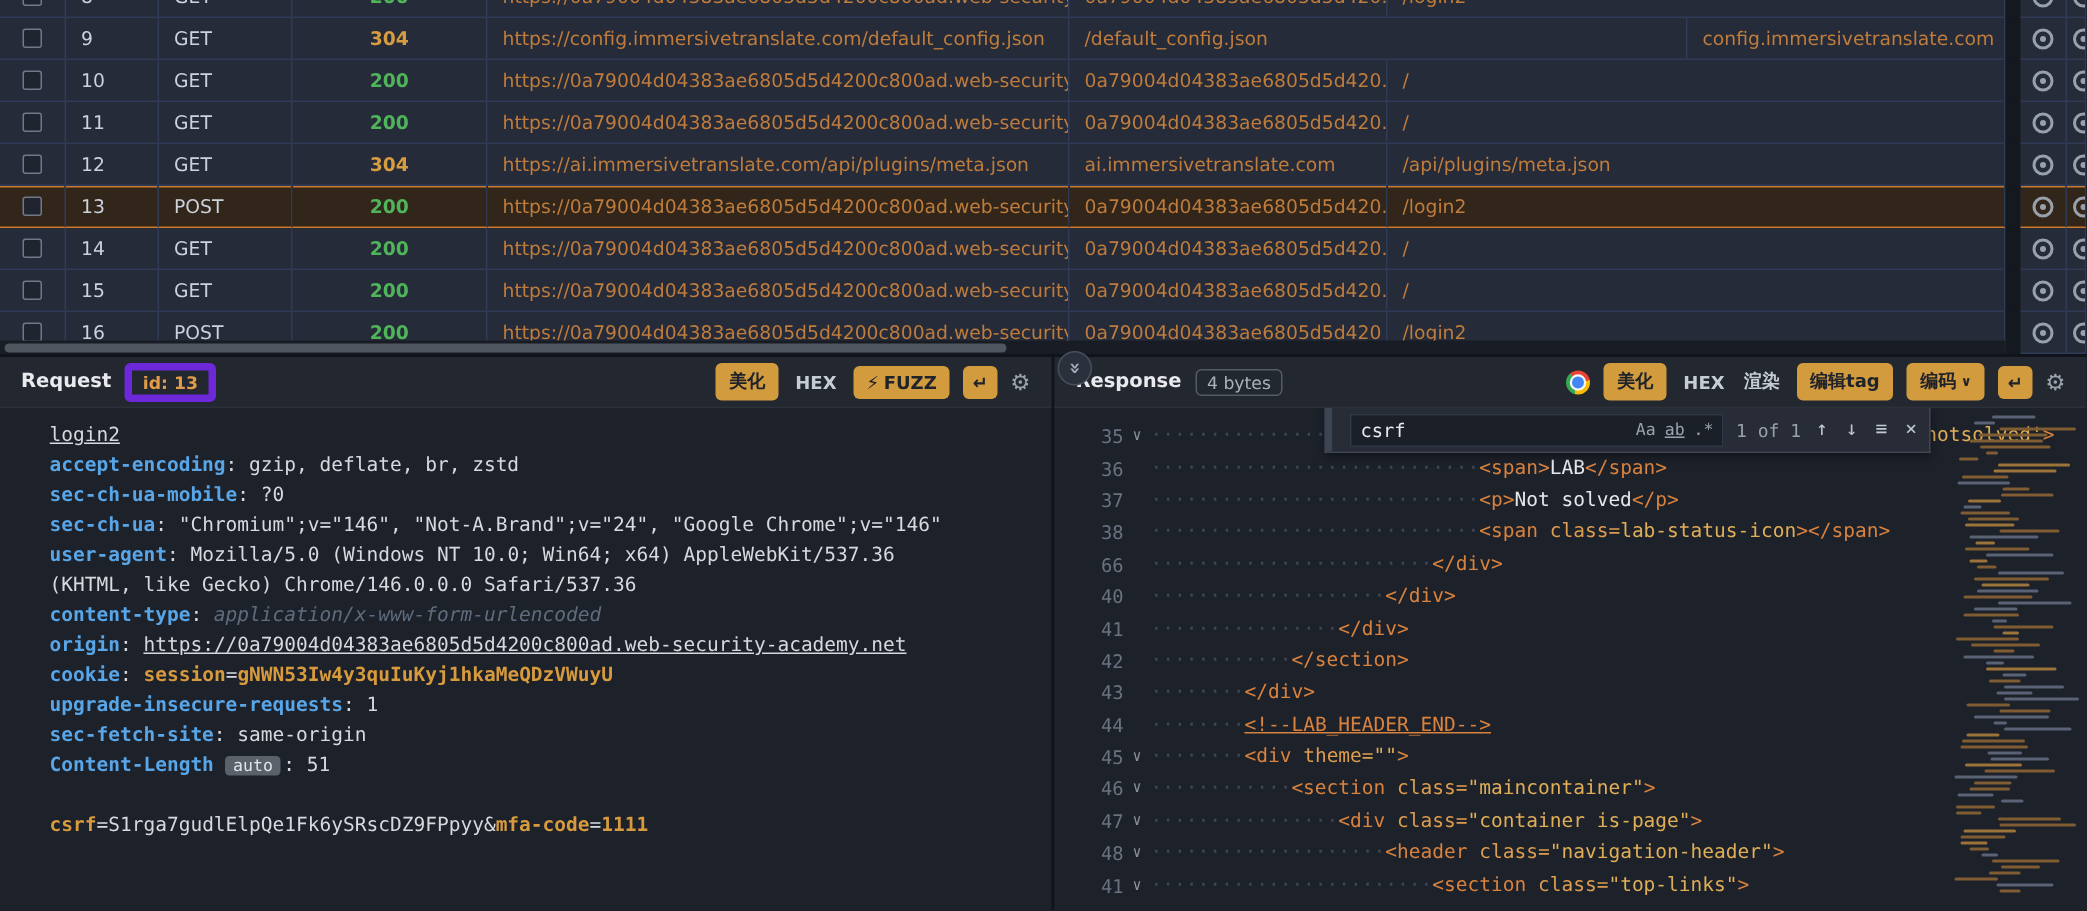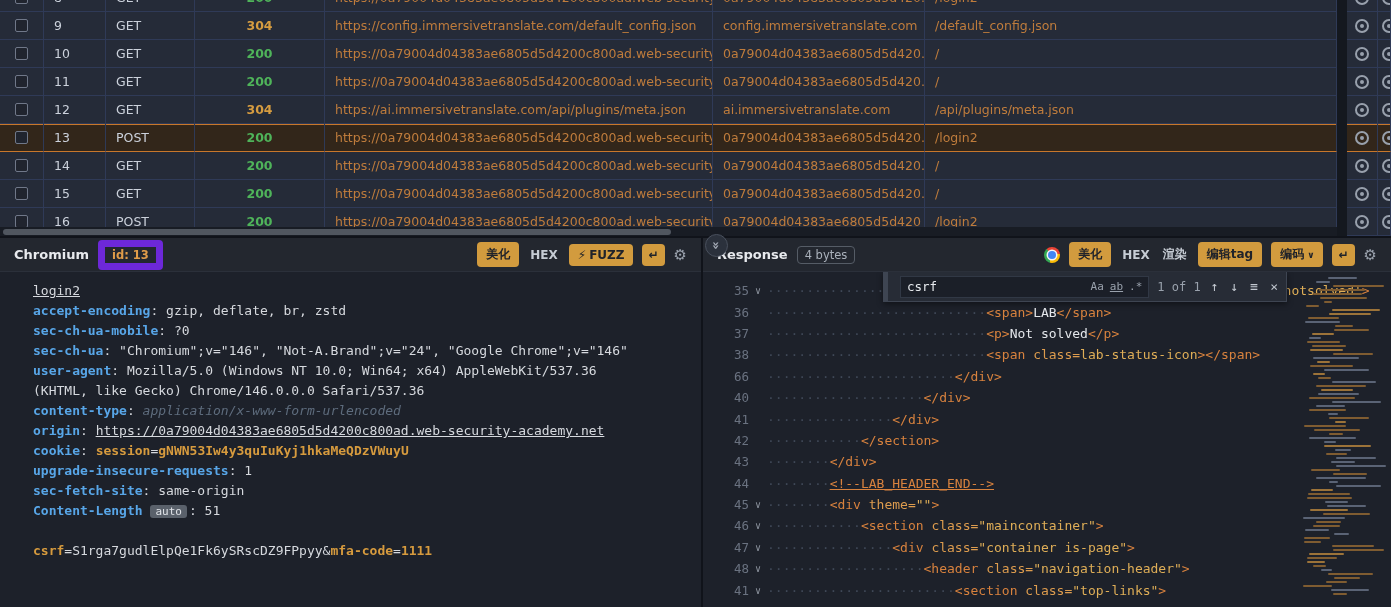--- a/index.html
+++ b/index.html
@@ -35,21 +35,21 @@
   .hthumb{position:absolute;left:3px;top:2px;width:668px;height:6px;background:#50565f;border-radius:3px;}
 
   
   .bottom{position:relative;height:371px;display:flex;background:#1d212a;border-top:2px solid #10131a;}
   .panel{display:flex;flex-direction:column;min-width:0;}
   .panel.left{width:703px;border-right:2px solid #10131a;flex:none;}
   .panel.right{flex:1;}
   .phead{height:34px;display:flex;align-items:center;gap:9px;padding:0 14px;background:#23272f;
          border-bottom:1px solid #2b303a;flex:none;}
   .ptitle{color:#e8eaee;font-weight:bold;font-size:13px;}
-  .id-badge{border:7px solid #6d28d9;color:#e09c49;font-size:11.5px;padding:1px 7px;border-radius:4px;font-weight:bold;}
+  .id-badge{border:5px solid #6d28d9;color:#e09c49;font-size:11.5px;padding:1px 7px;border-radius:4px;font-weight:bold;}
   .size-badge{border:1px solid #555c66;color:#aab1bb;font-size:11.5px;padding:1px 7px;border-radius:4px;}
   .spacer{flex:1;}
   .btn{border:none;cursor:pointer;font-family:inherit;}
   .btn.orange{background:#d29b3e;color:#20232a;font-size:12px;font-weight:bold;padding:4px 9px;border-radius:4px;
               display:inline-flex;align-items:center;gap:3px;}
   .btn.text{background:none;color:#c6ccd4;font-size:12px;font-weight:bold;padding:4px 2px;}
   .btn.sq{padding:4px 6px;}
   .gear{color:#9aa2ad;font-size:15px;cursor:pointer;}
   .caret{font-size:9px;}
   .chrome-icon{width:16px;height:16px;border-radius:50%;position:relative;flex:none;cursor:pointer;
@@ -128,22 +128,22 @@
           </div>
         </div>
         <div class="trow">
           <div class="td c-check">
             <span class="checkbox"></span>
           </div>
           <div class="td c-num">9</div>
           <div class="td c-method">GET</div>
           <div class="td c-status s304">304</div>
           <div class="td c-url">https://config.immersivetranslate.com/default_config.json</div>
+          <div class="td c-path">/default_config.json</div>
           <div class="td c-host">config.immersivetranslate.com</div>
-          <div class="td c-path">/default_config.json</div>
           <div class="td c-gap"></div>
           <div class="td c-eye">
             <span class="eye"></span>
           </div>
           <div class="td c-part">
             <span class="eye"></span>
           </div>
         </div>
         <div class="trow">
           <div class="td c-check">
@@ -274,21 +274,21 @@
       </div>
     <div class="hscroll">
       <div class="hthumb"></div>
     </div>
   </section>
 
   <section class="bottom">
 
     <div class="panel left">
       <div class="phead">
-        <span class="ptitle">Chromium</span>
+        <span class="ptitle">Request</span>
         <span class="id-badge">id: 13</span>
         <span class="spacer"></span>
         <button class="btn orange">美化</button>
         <button class="btn text">HEX</button>
         <button class="btn orange">
           <span>⚡</span>
           <span>FUZZ</span>
         </button>
         <button class="btn orange sq">↵</button>
         <span class="gear">⚙</span>

